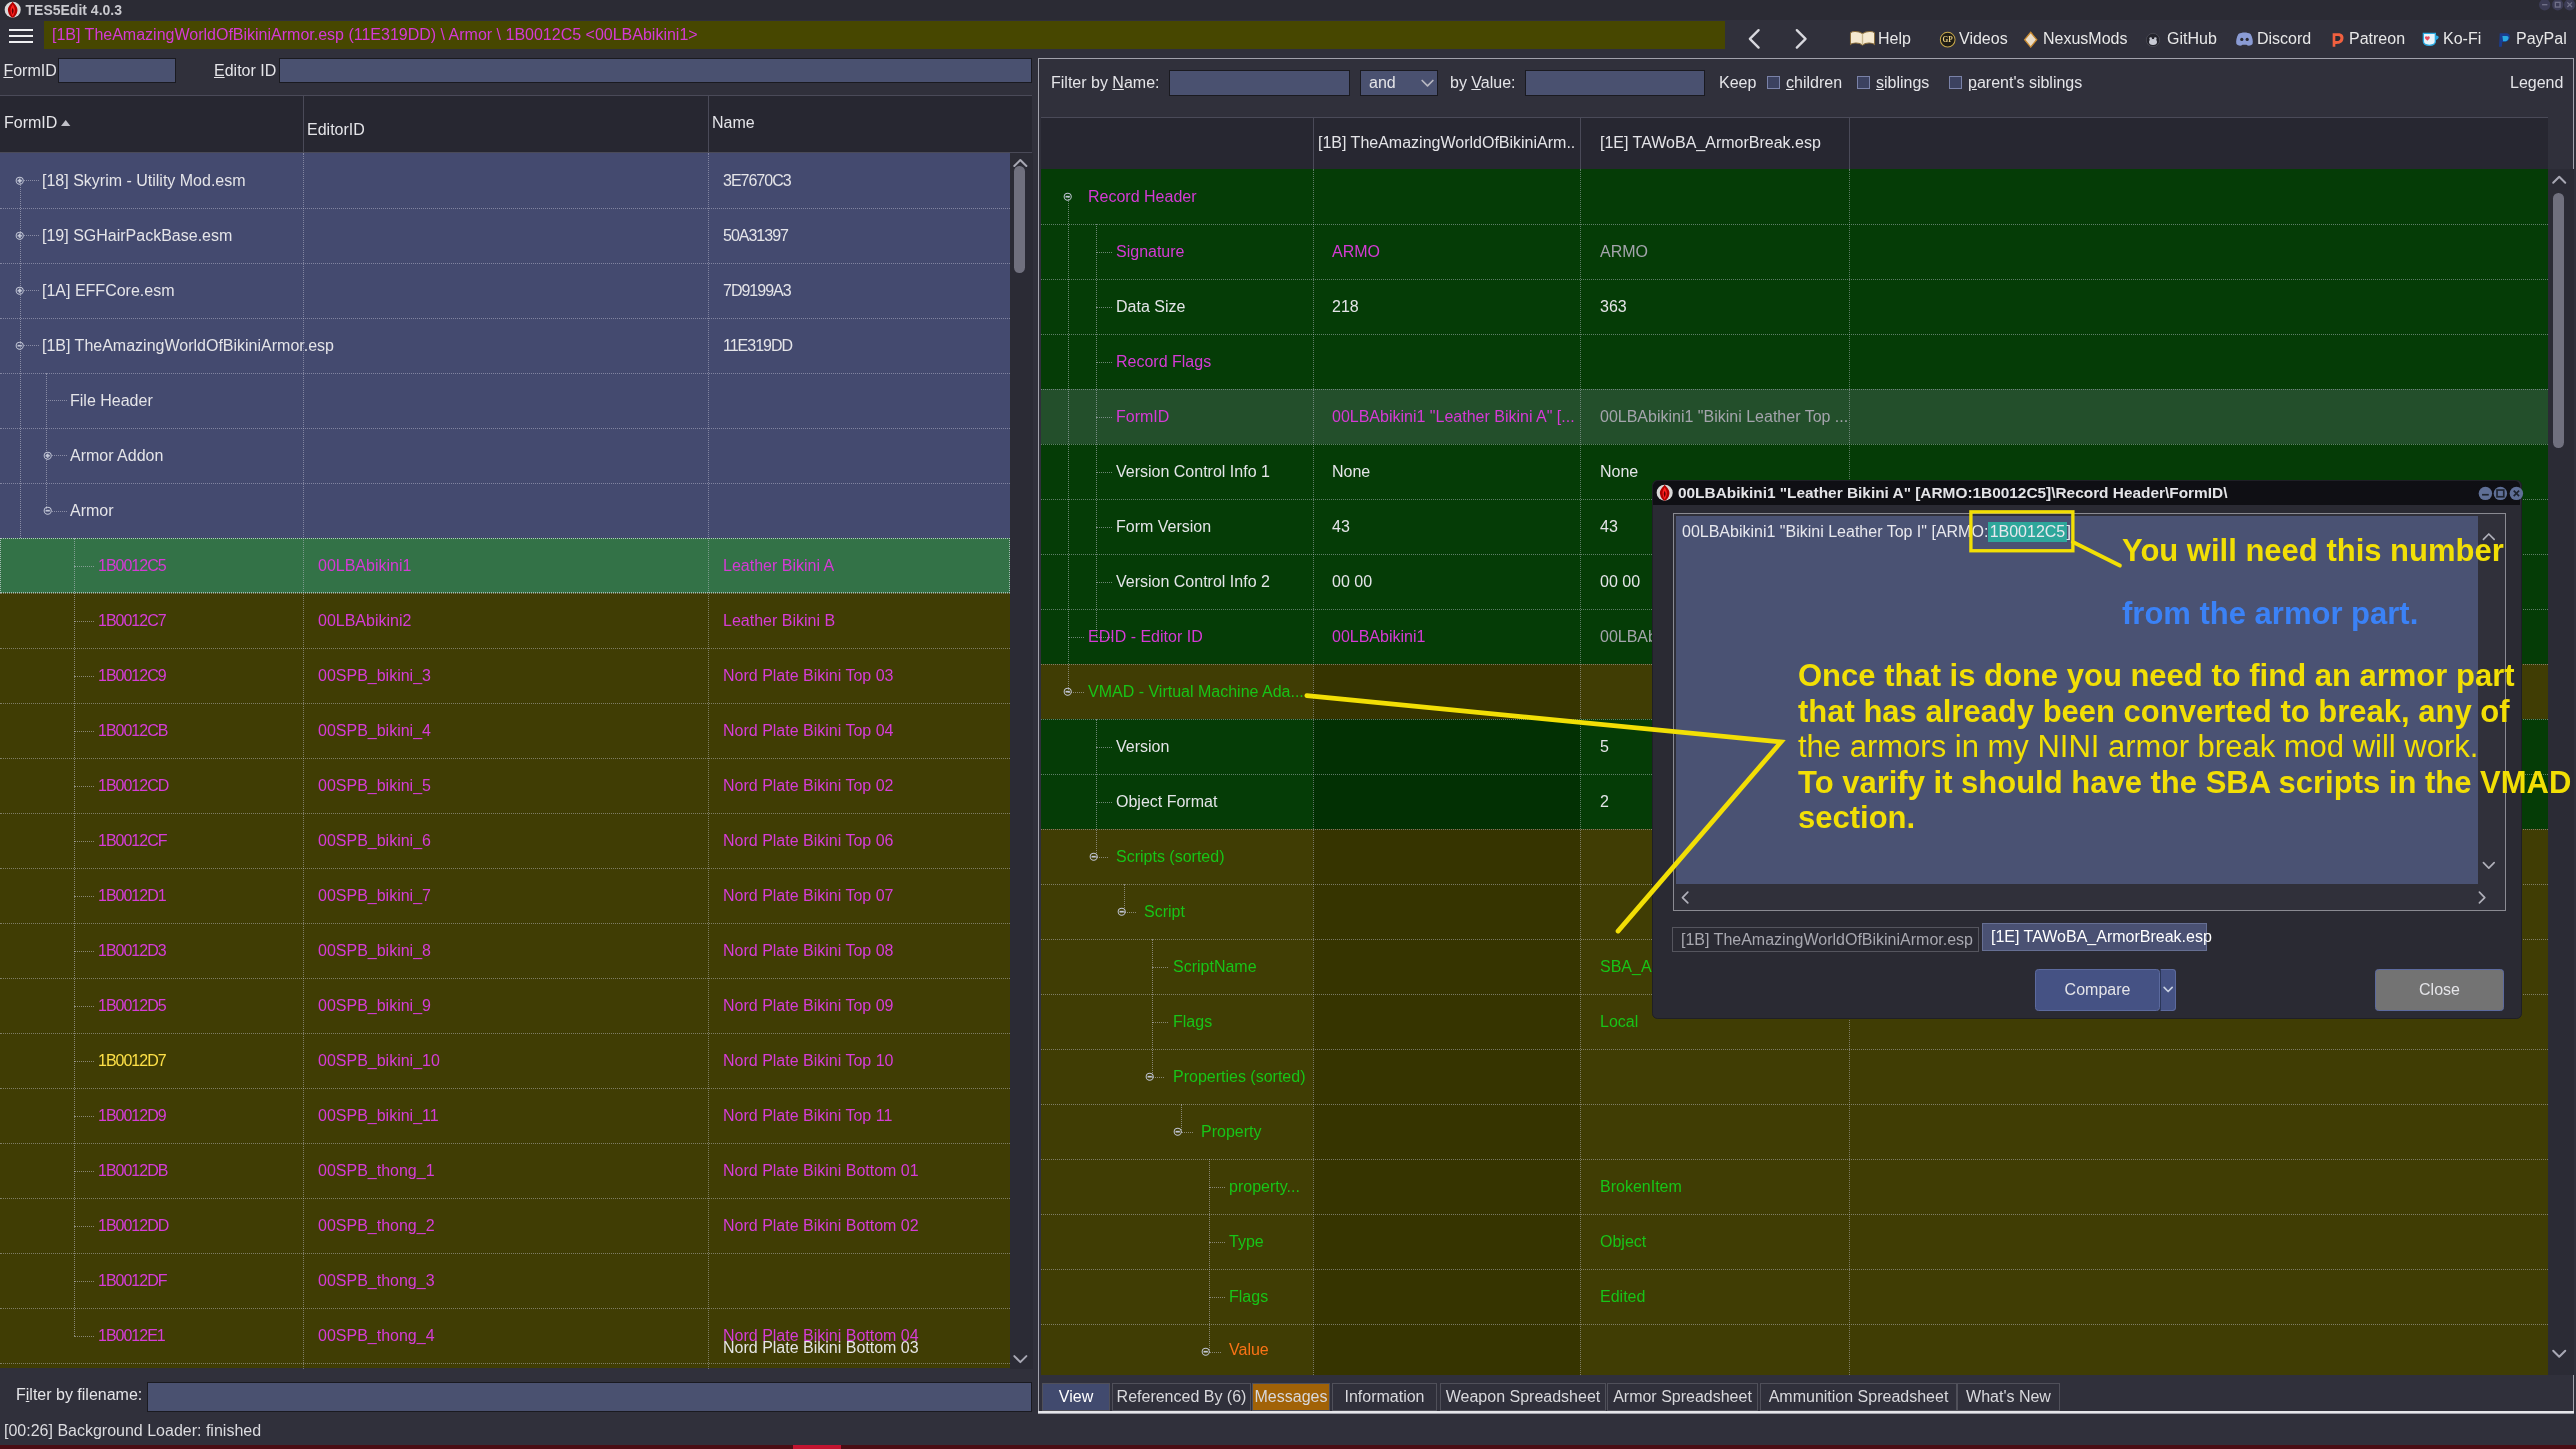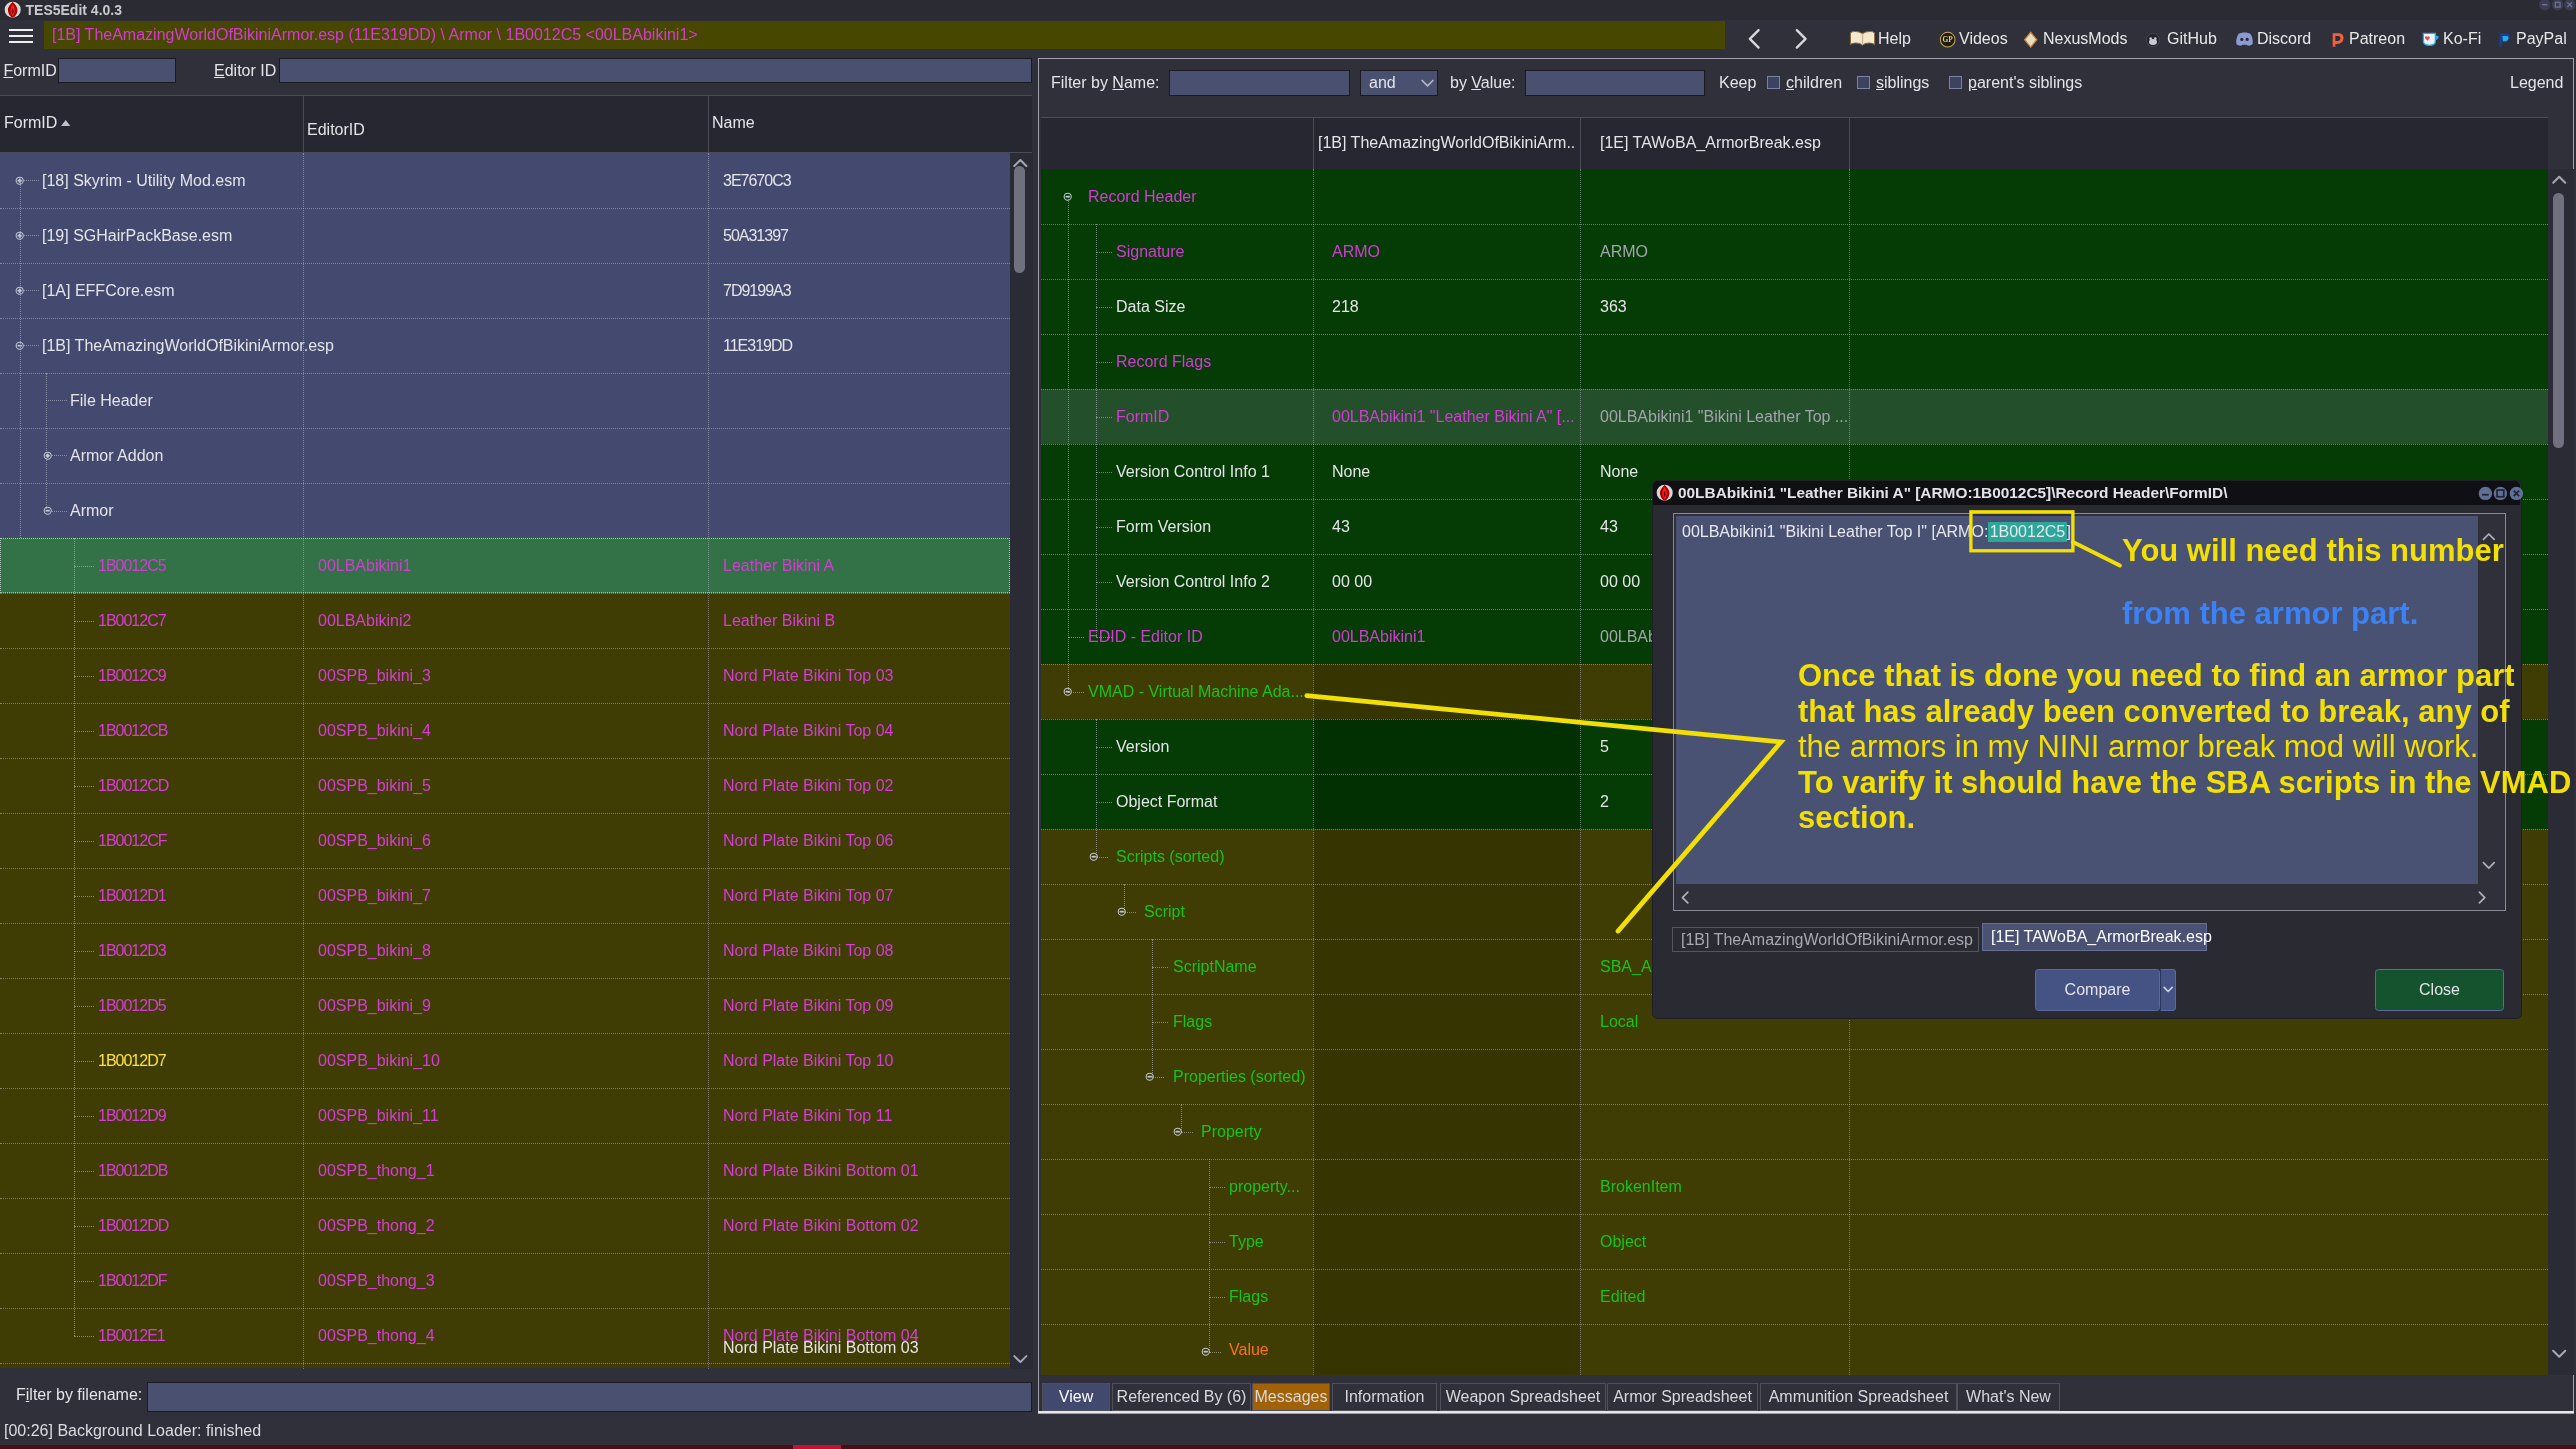--- a/index.html
+++ b/index.html
@@ -530,21 +530,21 @@
 <svg class="r" style="left:0;top:0;z-index:7;pointer-events:none" width="2576" height="1449" viewBox="0 0 3840 2160">
     <polyline points="3696.0,1330 3704.0,1338 3696.0,1346" fill="none" stroke="#B0B0BA" stroke-width="2.5" stroke-linecap="round" stroke-linejoin="round"></polyline>
   </svg>
 <div class="r ct" style="left:1672px;top:927px;width:307px;height:25px;background:#2A2A33;border:1.3px solid #55555E;color:#A8A8B0;font-size:16px;padding-left:8px;z-index:6">[1B] TheAmazingWorldOfBikiniArmor.esp</div>
 <div class="r ct" style="left:1982px;top:923px;width:225px;height:28px;background:#4A5173;border:1.3px solid #666F93;color:#FFFFFF;font-size:16px;padding-left:8px;z-index:6">[1E] TAWoBA_ArmorBreak.esp</div>
 <div class="r ct" style="left:2035px;top:969px;width:125px;height:42px;background:#455284;border:0.7px solid #5C6A9E;border-radius:3.4px;justify-content:center;z-index:6">Compare</div>
 <div class="r" style="left:2160px;top:969px;width:16px;height:42px;background:#455284;border:0.7px solid #5C6A9E;border-left:0.7px solid #2A3658;border-radius:0 3.4px 3.4px 0;z-index:6"></div>
 <svg class="r" style="left:0;top:0;z-index:7;pointer-events:none" width="2576" height="1449" viewBox="0 0 3840 2160">
     <polyline points="3226,1472.0 3232,1478.0 3238,1472.0" fill="none" stroke="#C8D0E0" stroke-width="2.5" stroke-linecap="round" stroke-linejoin="round"></polyline>
   </svg>
-<div class="r ct" style="left:2375px;top:969px;width:129px;height:42px;background:#14532d;border:0.7px solid #5C6A9E;border-radius:3.4px;justify-content:center;z-index:6">Close</div>
+<div class="r ct" style="left:2375px;top:969px;width:129px;height:42px;background:#737373;border:0.7px solid #5C6A9E;border-radius:3.4px;justify-content:center;z-index:6">Close</div>
 <svg class="r" style="left:0;top:0;z-index:9;pointer-events:none" width="2576" height="1449" viewBox="0 0 3840 2160">
     <polyline points="1948,1037 2655,1106 2412,1388" fill="none" stroke="#F2DF05" stroke-width="7" stroke-linecap="round" stroke-linejoin="miter"></polyline>
     <rect x="2938" y="763" width="152" height="58" fill="none" stroke="#F2DF05" stroke-width="5"></rect>
     <line x1="3090" y1="808" x2="3160" y2="843" stroke="#F2DF05" stroke-width="6" stroke-linecap="round"></line>
   </svg>
 <div style="position:absolute;z-index:9;color:#F2DF05;font-weight:bold;font-size:31px;white-space:nowrap;left:2122px;top:533px">You will need this number</div>
 <div style="position:absolute;z-index:9;color:#3b82f6;font-weight:bold;font-size:31px;white-space:nowrap;left:2122px;top:596px">from the armor part.</div>
 <div style="position:absolute;z-index:9;color:#F2DF05;font-weight:bold;font-size:31px;white-space:nowrap;left:1798px;top:658px">Once that is done you need to find an armor part</div>
 <div style="position:absolute;z-index:9;color:#F2DF05;font-weight:bold;font-size:31px;white-space:nowrap;left:1798px;top:694px">that has already been converted to break, any of</div>
 <div style="position:absolute;z-index:9;color:#F2DF05;font-weight:normal;font-size:31px;white-space:nowrap;left:1798px;top:729px">the armors in my NINI armor break mod will work.</div>

